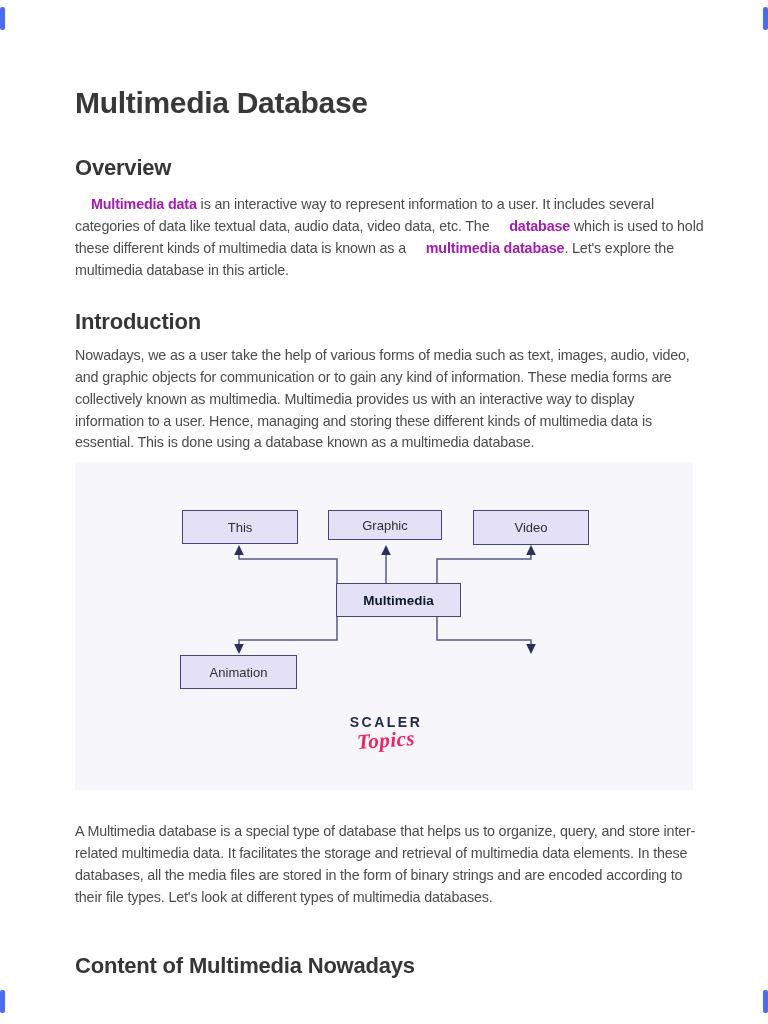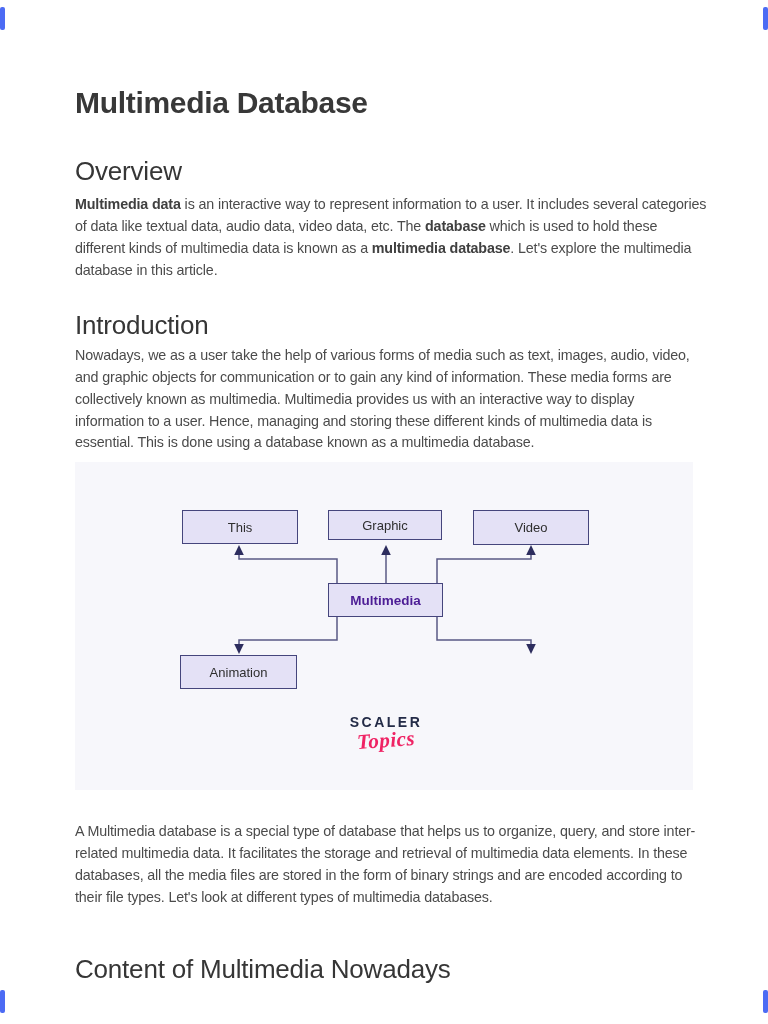--- a/index.html
+++ b/index.html
@@ -7,45 +7,45 @@
     position:relative;width:768px;height:1024px;background:#ffffff;overflow:hidden;
     font-family:"Liberation Sans","DejaVu Sans",sans-serif;
   }
   .abs{position:absolute;}
   .title{
     left:75px;top:64px;width:640px;
     font-size:30px;font-weight:600;color:#383838;letter-spacing:-0.3px;line-height:38px;
   }
   .h2{
     left:75px;width:640px;
-    font-size:26px;font-weight:400;color:#363636;letter-spacing:-0.2px;line-height:27px;
+    font-size:22px;font-weight:700;color:#363636;letter-spacing:-0.2px;line-height:27px;
   }
   .h2.overview{top:136px;}
   .h2.introduction{top:290px;}
   .h2.content{top:934px;}
   .para{
     left:75px;width:632px;
     font-size:14.3px;line-height:21.8px;color:#4b4b4b;letter-spacing:-0.15px;
   }
-  .para b{color:#404040;font-weight:700;}
+  .para b{color:#a21caf;font-weight:700;margin-left:16px;}
   .para.p1{top:180px;}
   .para.p2{top:331px;}
   .para.p3{top:807px;}
   .diagram-panel{
     left:75px;top:462px;width:618px;height:328px;background:#f7f7fb;
   }
   .node{
     position:absolute;background:#e4e1f6;border:1px solid #45457c;
     display:flex;align-items:center;justify-content:center;
     font-size:13px;color:#2e2e2e;box-sizing:border-box;
   }
   .node-text{left:107px;top:48px;width:116px;height:34px;}
   .node-graphic{left:253px;top:48px;width:114px;height:30px;}
   .node-video{left:398px;top:48px;width:116px;height:35px;}
-  .node-multimedia{left:253px;top:121px;width:115px;height:34px;font-weight:700;font-size:13.5px;color:#4c1d95;}
+  .node-multimedia{left:261px;top:121px;width:125px;height:34px;font-weight:700;font-size:13.5px;color:#0f172a;}
   .node-animation{left:105px;top:193px;width:117px;height:34px;}
   .node-audio{left:397px;top:193px;width:117px;height:35px;}
   .connectors{position:absolute;left:0;top:0;}
   .logo{
     position:absolute;left:258px;top:252px;width:106px;text-align:center;
   }
   .logo .brand{
     display:block;font-size:14px;font-weight:700;letter-spacing:2.5px;color:#232b47;
   }
   .logo .sub{

